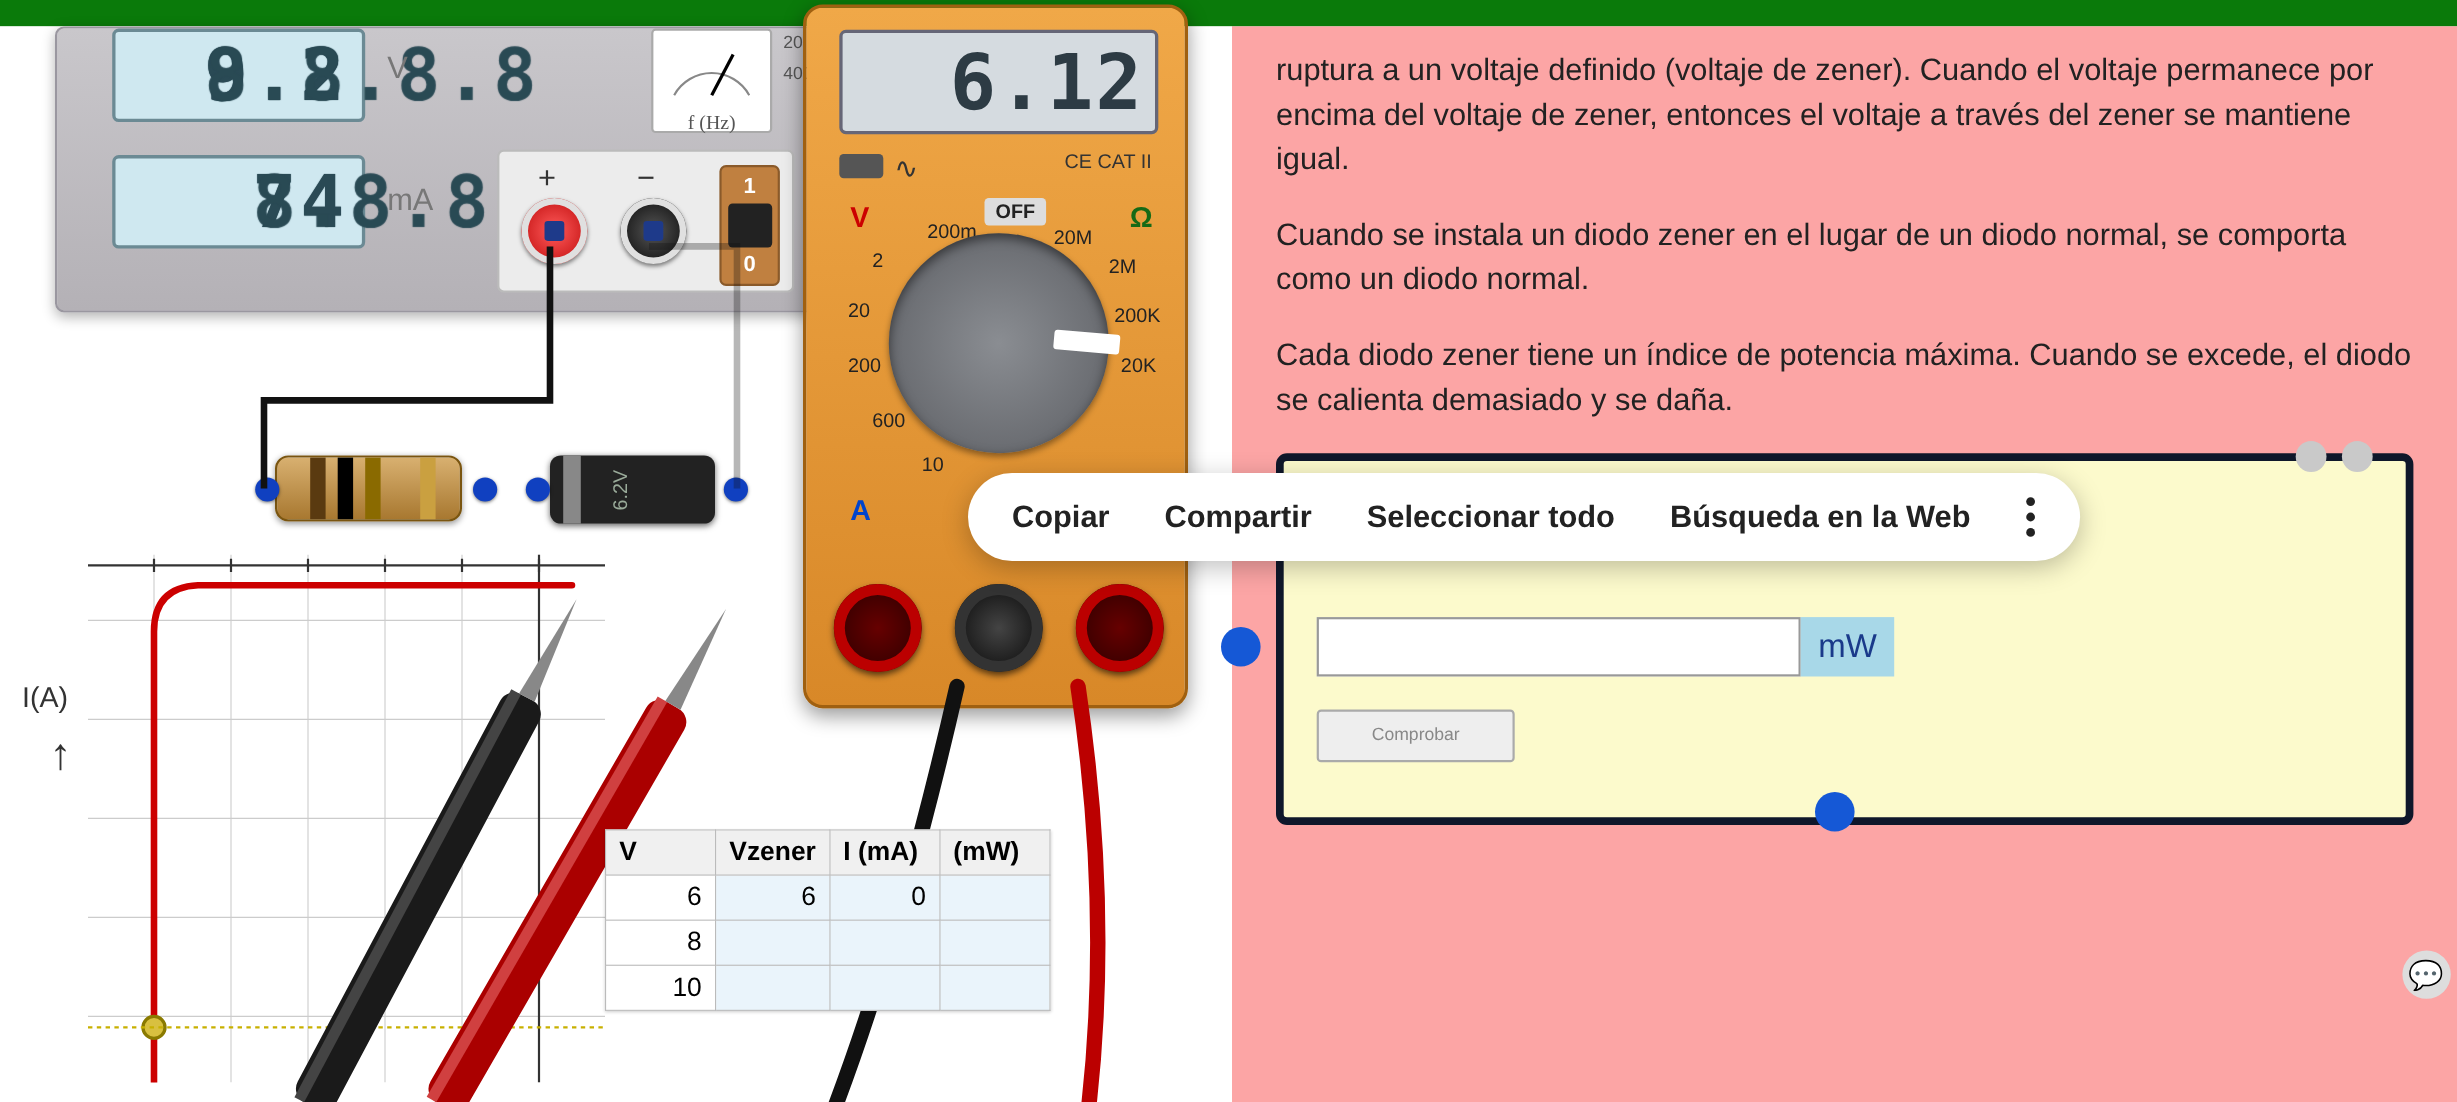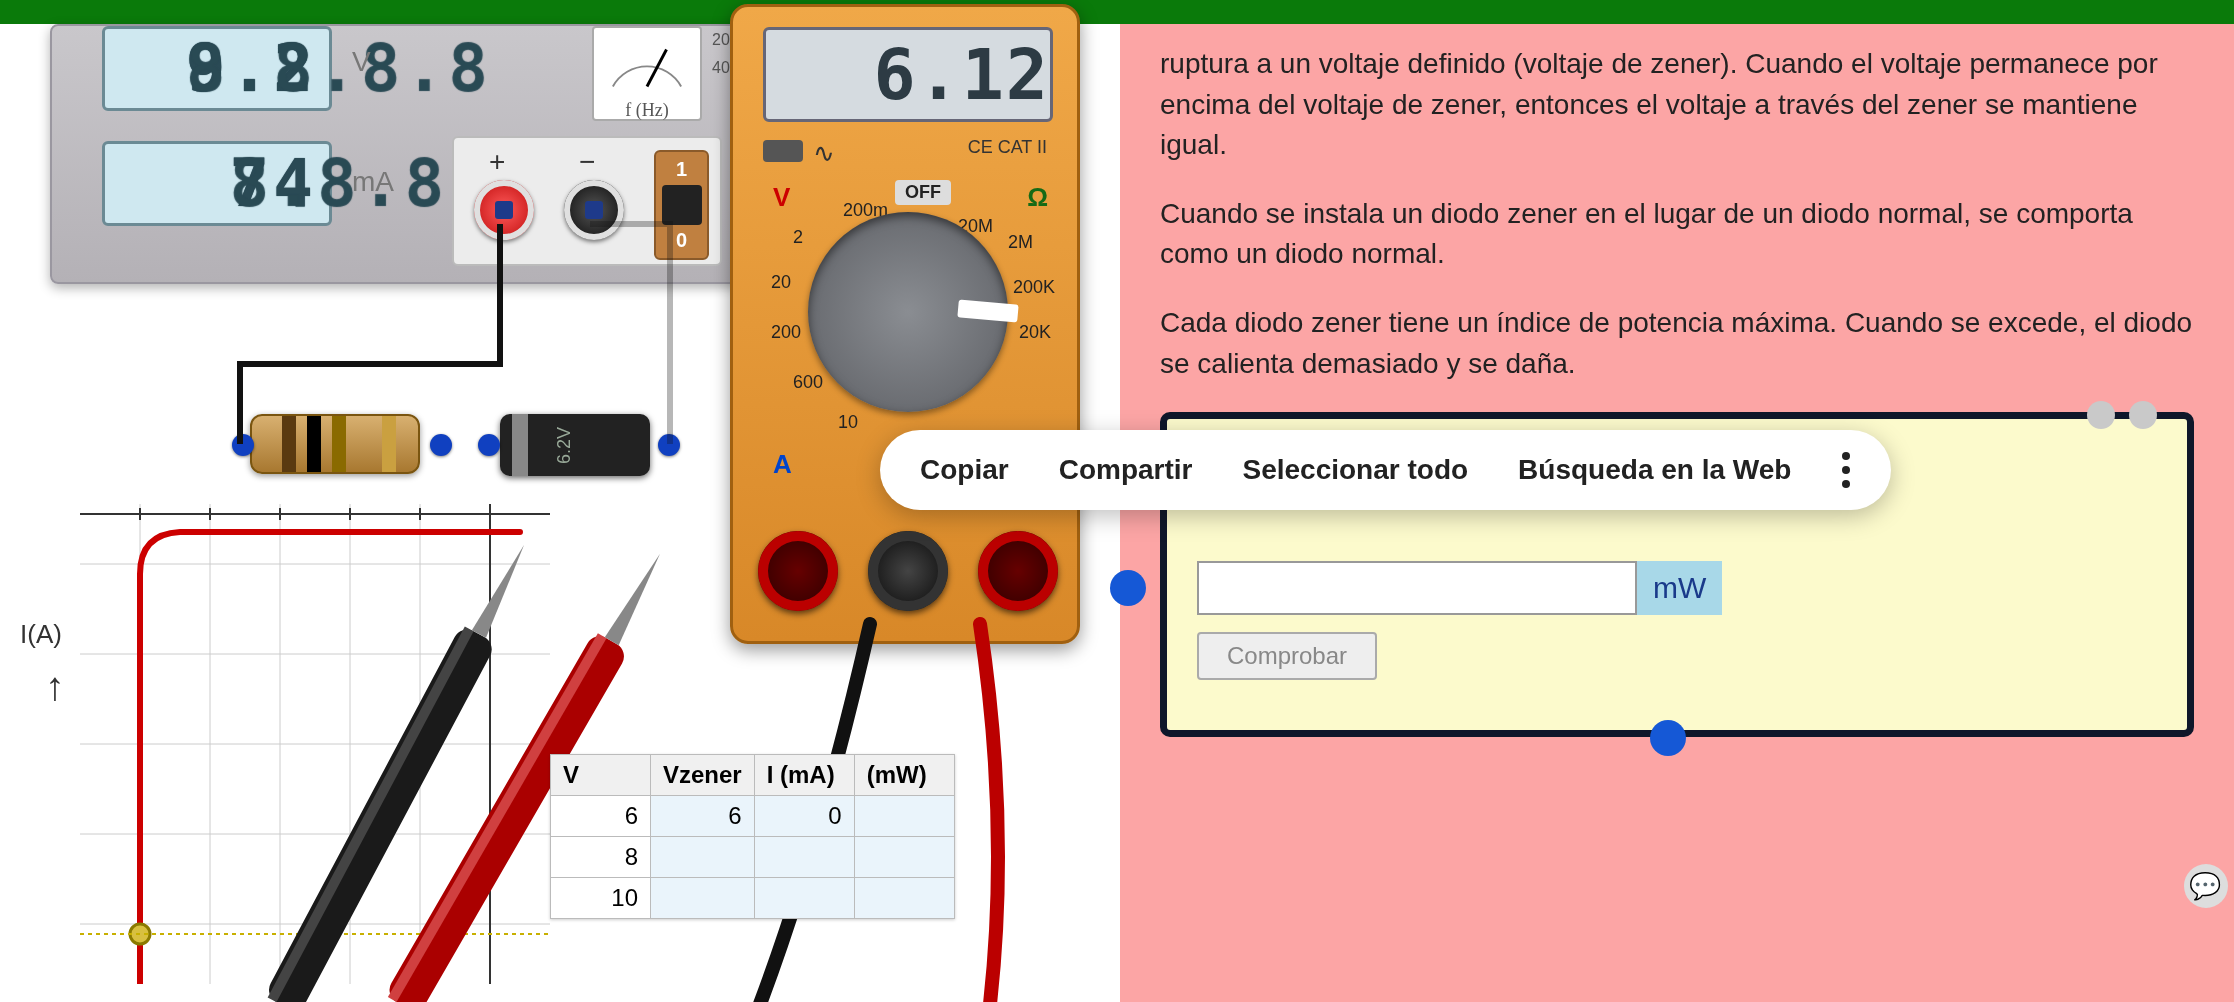--- a/index.html
+++ b/index.html
@@ -120,21 +120,21 @@
     width:350px; height:640px;
     background:linear-gradient(#f0a848,#d88828);
     border-radius:18px;
     border:3px solid #a06010;
     box-shadow:0 6px 18px rgba(0,0,0,0.4);
   }
   .mm-lcd {
     position:absolute; top:20px; left:30px;
     width:290px; height:95px;
     background:#d5dbe0; border:3px solid #667; border-radius:6px;
-    display:flex; align-items:center; justify-content:flex-end; 
+    display:flex; align-items:center; justify-content:flex-end; padding-right:10px;
   }
   .mm-seg { font-family:monospace; font-weight:bold; font-size:70px; color:#2d3b44; letter-spacing:2px;}
   .mm-ce { position:absolute; top:130px; right:30px; font-size:18px; color:#333; }
   .mm-symbol { position:absolute; font-size:20px; color:#333; }
   .mm-dcac { top:133px; left:30px; width:40px; height:22px; background:#555; border-radius:4px; }
   .mm-wave { top:131px; left:80px; font-size:26px; }
   .mm-dial-area {
     position:absolute; top:165px; left:20px; width:310px; height:300px;
   }
   .mm-dial {
@@ -277,25 +277,25 @@
     font-size:24px;
     padding:0 10px;
   }
   .answer-unit {
     background:#a8d8e8;
     padding:10px 16px;
     font-size:30px;
     color:#1a3a8a;
   }
   .check-btn {
-    margin-top:17px;
+    margin-top:30px;
     width:180px; height:48px;
     border:2px solid #aaa;
     background:#eee;
-    color:#888; font-size:24px;
+    color:#888; font-size:16px;
     border-radius:4px;
   }
   .sel-handle {
     position:absolute; width:36px;height:36px;border-radius:50%;
     background:#1558d6;
   }
   .sel-h1 { left:1110px; top:570px; z-index:5;}
   .sel-h2 { left:1650px; top:720px; z-index:5;}
 
   
@@ -385,21 +385,21 @@
       <div class="mm-range mm-off">OFF</div>
       <div class="mm-range mm-v">V</div>
       <div class="mm-range mm-ohm">Ω</div>
       <div class="mm-range mm-a">A</div>
       <div class="mm-range" style="top:28px;left:90px">200m</div>
       <div class="mm-range" style="top:55px;left:40px">2</div>
       <div class="mm-range" style="top:100px;left:18px">20</div>
       <div class="mm-range" style="top:150px;left:18px">200</div>
       <div class="mm-range" style="top:200px;left:40px">600</div>
       <div class="mm-range" style="top:240px;left:85px">10</div>
-      <div class="mm-range" style="top:44px;right:70px">20M</div>
+      <div class="mm-range" style="top:34px;right:70px">20M</div>
       <div class="mm-range" style="top:60px;right:30px">2M</div>
       <div class="mm-range" style="top:105px;right:8px">200K</div>
       <div class="mm-range" style="top:150px;right:12px">20K</div>
       <div class="mm-dial"></div>
     </div>
     <div class="mm-ports">
       <div class="mm-port mm-port-left"></div>
       <div class="mm-port mm-port-mid"></div>
       <div class="mm-port mm-port-right"></div>
     </div>

